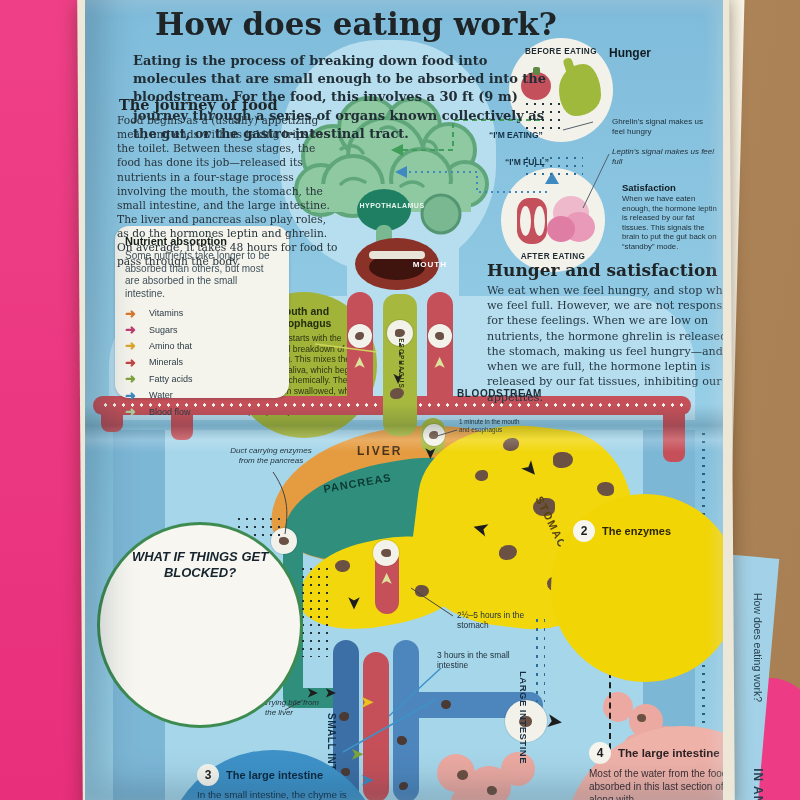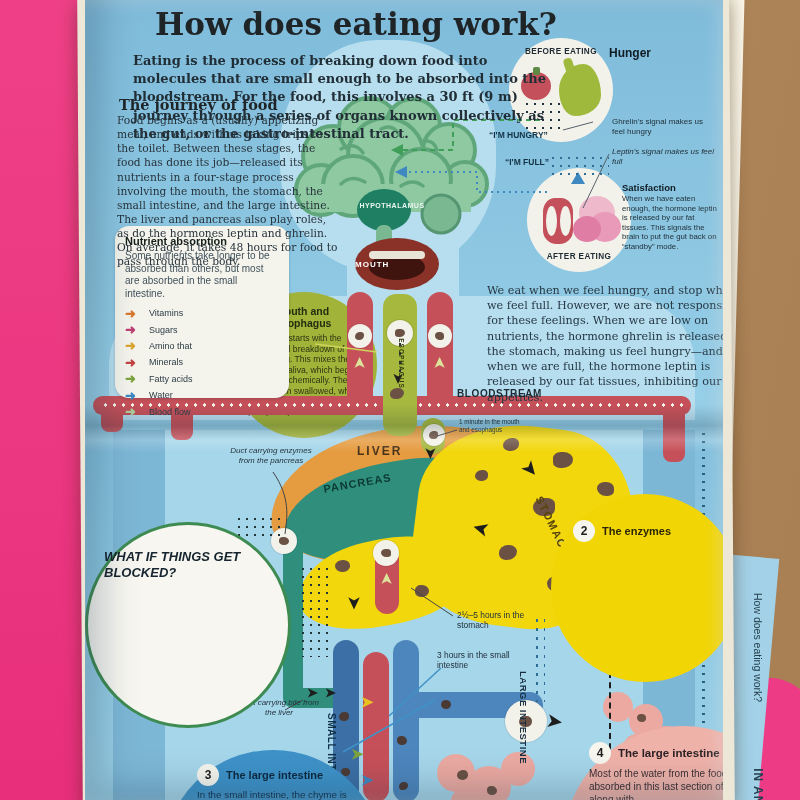--- a/index.html
+++ b/index.html
@@ -128,51 +128,52 @@
       <circle cx="160" cy="120" r="19" fill="#79b890" stroke="#559672" stroke-width="3"></circle>
       <ellipse cx="103" cy="116" rx="27" ry="21" fill="#1f7f63"></ellipse>
       <rect x="95" y="131" width="16" height="26" rx="7" fill="#79b890"></rect>
     </svg>
     <div class="abs" style="left:252px;top:202px;width:110px;text-align:center;font-size:7px;font-weight:bold;color:#eaf6ef;letter-spacing:.5px;z-index:40;">HYPOTHALAMUS</div>
 
     <div class="abs" style="left:270px;top:238px;width:84px;height:52px;background:#8a3128;border-radius:50%;z-index:10;">
       <div class="abs" style="left:14px;top:16px;width:56px;height:26px;background:#3f140f;border-radius:50%;"></div>
       <div class="abs" style="left:14px;top:13px;width:56px;height:8px;background:#e8e4d8;border-radius:4px;"></div>
     </div>
-    <div class="abs" style="left:270px;top:260px;width:92px;text-align:left;font-size:8px;font-weight:bold;color:#fff;letter-spacing:1px;z-index:40;">MOUTH</div>
+    <div class="abs" style="left:270px;top:260px;width:92px;text-align:right;font-size:8px;font-weight:bold;color:#fff;letter-spacing:1px;z-index:40;">MOUTH</div>
 
     <div class="circle" style="left:424px;top:38px;width:104px;height:104px;background:#f3f2ea;z-index:8;">
       <div class="abs" style="left:0;top:9px;width:104px;text-align:center;font-size:8.2px;font-weight:bold;color:#1d2a32;letter-spacing:.4px;">BEFORE EATING</div>
       <div class="abs" style="left:12px;top:34px;width:30px;height:28px;background:#c4505c;border-radius:50%;"></div>
       <div class="abs" style="left:24px;top:29px;width:7px;height:8px;background:#5e8a45;border-radius:2px;"></div>
       <div class="abs" style="left:50px;top:26px;width:42px;height:52px;background:#9fb93c;border-radius:58% 42% 62% 38%/50% 60% 40% 50%;"></div>
       <div class="abs" style="left:56px;top:20px;width:9px;height:18px;background:#9fb93c;border-radius:4px;transform:rotate(-18deg);"></div>
       <div class="dots" style="left:14px;top:62px;width:38px;height:34px;"></div>
     </div>
 
-    <div class="circle" style="left:442px;top:168px;width:104px;height:104px;background:#f3f2ea;z-index:8;">
+    <div class="circle" style="left:416px;top:168px;width:104px;height:104px;background:#f3f2ea;z-index:8;">
       <div class="abs" style="left:16px;top:30px;width:30px;height:46px;background:#c4505c;border-radius:40% 40% 45% 45%/30% 30% 30% 30%;"></div>
       <div class="abs" style="left:19px;top:38px;width:11px;height:30px;background:#f3f2ea;border-radius:50%;"></div>
       <div class="abs" style="left:33px;top:38px;width:11px;height:30px;background:#f3f2ea;border-radius:50%;"></div>
       <div class="abs" style="left:52px;top:28px;width:36px;height:34px;background:#eeb9ca;border-radius:50%;"></div>
       <div class="abs" style="left:62px;top:44px;width:32px;height:30px;background:#e89ab8;border-radius:50%;"></div>
       <div class="abs" style="left:46px;top:48px;width:28px;height:26px;background:#e07da4;border-radius:50%;"></div>
       <div class="dots dots-blue" style="left:22px;top:-14px;width:60px;height:26px;"></div>
       <div class="abs" style="left:44px;top:4px;width:0;height:0;border-left:7px solid transparent;border-right:7px solid transparent;border-bottom:12px solid #3d89c0;"></div>
       <div class="abs" style="left:0;top:84px;width:104px;text-align:center;font-size:8.2px;font-weight:bold;color:#1d2a32;letter-spacing:.4px;">AFTER EATING</div>
     </div>
 
     <div class="abs" style="left:524px;top:46px;font-size:12px;font-weight:800;color:#101c24;z-index:40;">Hunger</div>
     <div class="note" style="left:527px;top:117px;width:104px;">Ghrelin's signal makes us feel hungry</div>
     <div class="note" style="left:527px;top:147px;width:104px;font-style:italic;">Leptin's signal makes us feel full</div>
     <div class="abs" style="left:537px;top:182px;font-size:9.5px;font-weight:800;color:#101c24;z-index:40;">Satisfaction</div>
     <div class="note" style="left:537px;top:194px;width:100px;font-size:7.8px;">When we have eaten enough, the hormone leptin is released by our fat tissues. This signals the brain to put the gut back on “standby” mode.</div>
-    <div class="abs" style="left:404px;top:130px;font-size:8.5px;font-weight:800;color:#143346;z-index:40;">“I'M HUNGRY”</div>
+    <div class="abs" style="left:404px;top:130px;font-size:8.5px;font-weight:800;color:#143346;z-index:40;">“I'M EATING”</div>
     <div class="abs" style="left:420px;top:157px;font-size:8.5px;font-weight:800;color:#143346;z-index:40;">“I'M FULL”</div>
 
+    <div class="abs serif" style="left:402px;top:260px;font-size:17px;font-weight:800;color:#1f2427;z-index:40;">Hunger and satisfaction</div>
     <div class="abs serif" style="left:402px;top:283px;width:266px;font-size:11.2px;color:#253743;line-height:1.36;z-index:40;">We eat when we feel hungry, and stop when we feel full. However, we are not responsible for these feelings. When we are low on nutrients, the hormone ghrelin is released by the stomach, making us feel hungry—and when we are full, the hormone leptin is released by our fat tissues, inhibiting our appetites.</div>
 
     <div class="circle" style="left:146px;top:292px;width:146px;height:146px;background:#a2b339;z-index:12;padding:14px 12px 0 16px;">
       <div class="stephead" style="font-size:10.5px;color:#222d10;">
           <span class="badge">1</span>
           <span style="width:80px;line-height:1.1;">Mouth and esophagus</span>
         </div>
       <div style="margin-top:4px;font-size:8.6px;line-height:1.22;color:#2b3413;">Stage one starts with the mechanical breakdown of food by chewing. This mixes the food with saliva, which begins to digest it chemically. The food is then swallowed, which drops it into the esophagus (see p.142).</div>
     </div>
 
@@ -285,21 +286,21 @@
     <div class="note" style="left:372px;top:610px;width:94px;font-size:8.4px;">2½–5 hours in the stomach</div>
     <div class="note" style="left:352px;top:650px;width:94px;font-size:8.4px;">3 hours in the small intestine</div>
 
     <div class="circle" style="left:466px;top:494px;width:188px;height:188px;background:#f1d504;padding:26px 20px 0 22px;">
       <div class="stephead" style="font-size:11px;color:#2c2606;">
           <span class="badge">2</span>
           <span>The enzymes</span>
         </div>
     </div>
 
-    <div class="circle" style="left:0px;top:522px;width:206px;height:206px;background:#f7f6f0;border:3px solid #3e8b52;padding:24px 16px 0 16px;">
+    <div class="circle" style="left:12px;top:522px;width:206px;height:206px;background:#f7f6f0;border:3px solid #3e8b52;padding:24px 16px 0 16px;text-align:center;">
       <div style="font-size:13px;font-weight:800;font-style:italic;color:#15242e;line-height:1.2;">WHAT IF THINGS GET BLOCKED?</div>
     </div>
 
     <div class="circle" style="left:78px;top:750px;width:220px;height:220px;background:#3e92c8;padding:14px 26px 0 34px;">
       <div class="stephead" style="font-size:11px;color:#0c2940;">
           <span class="badge">3</span>
           <span>The large intestine</span>
         </div>
       <div style="margin-top:3px;font-size:9.8px;line-height:1.28;color:#102e46;">In the small intestine, the chyme is broken down</div>
     </div>

